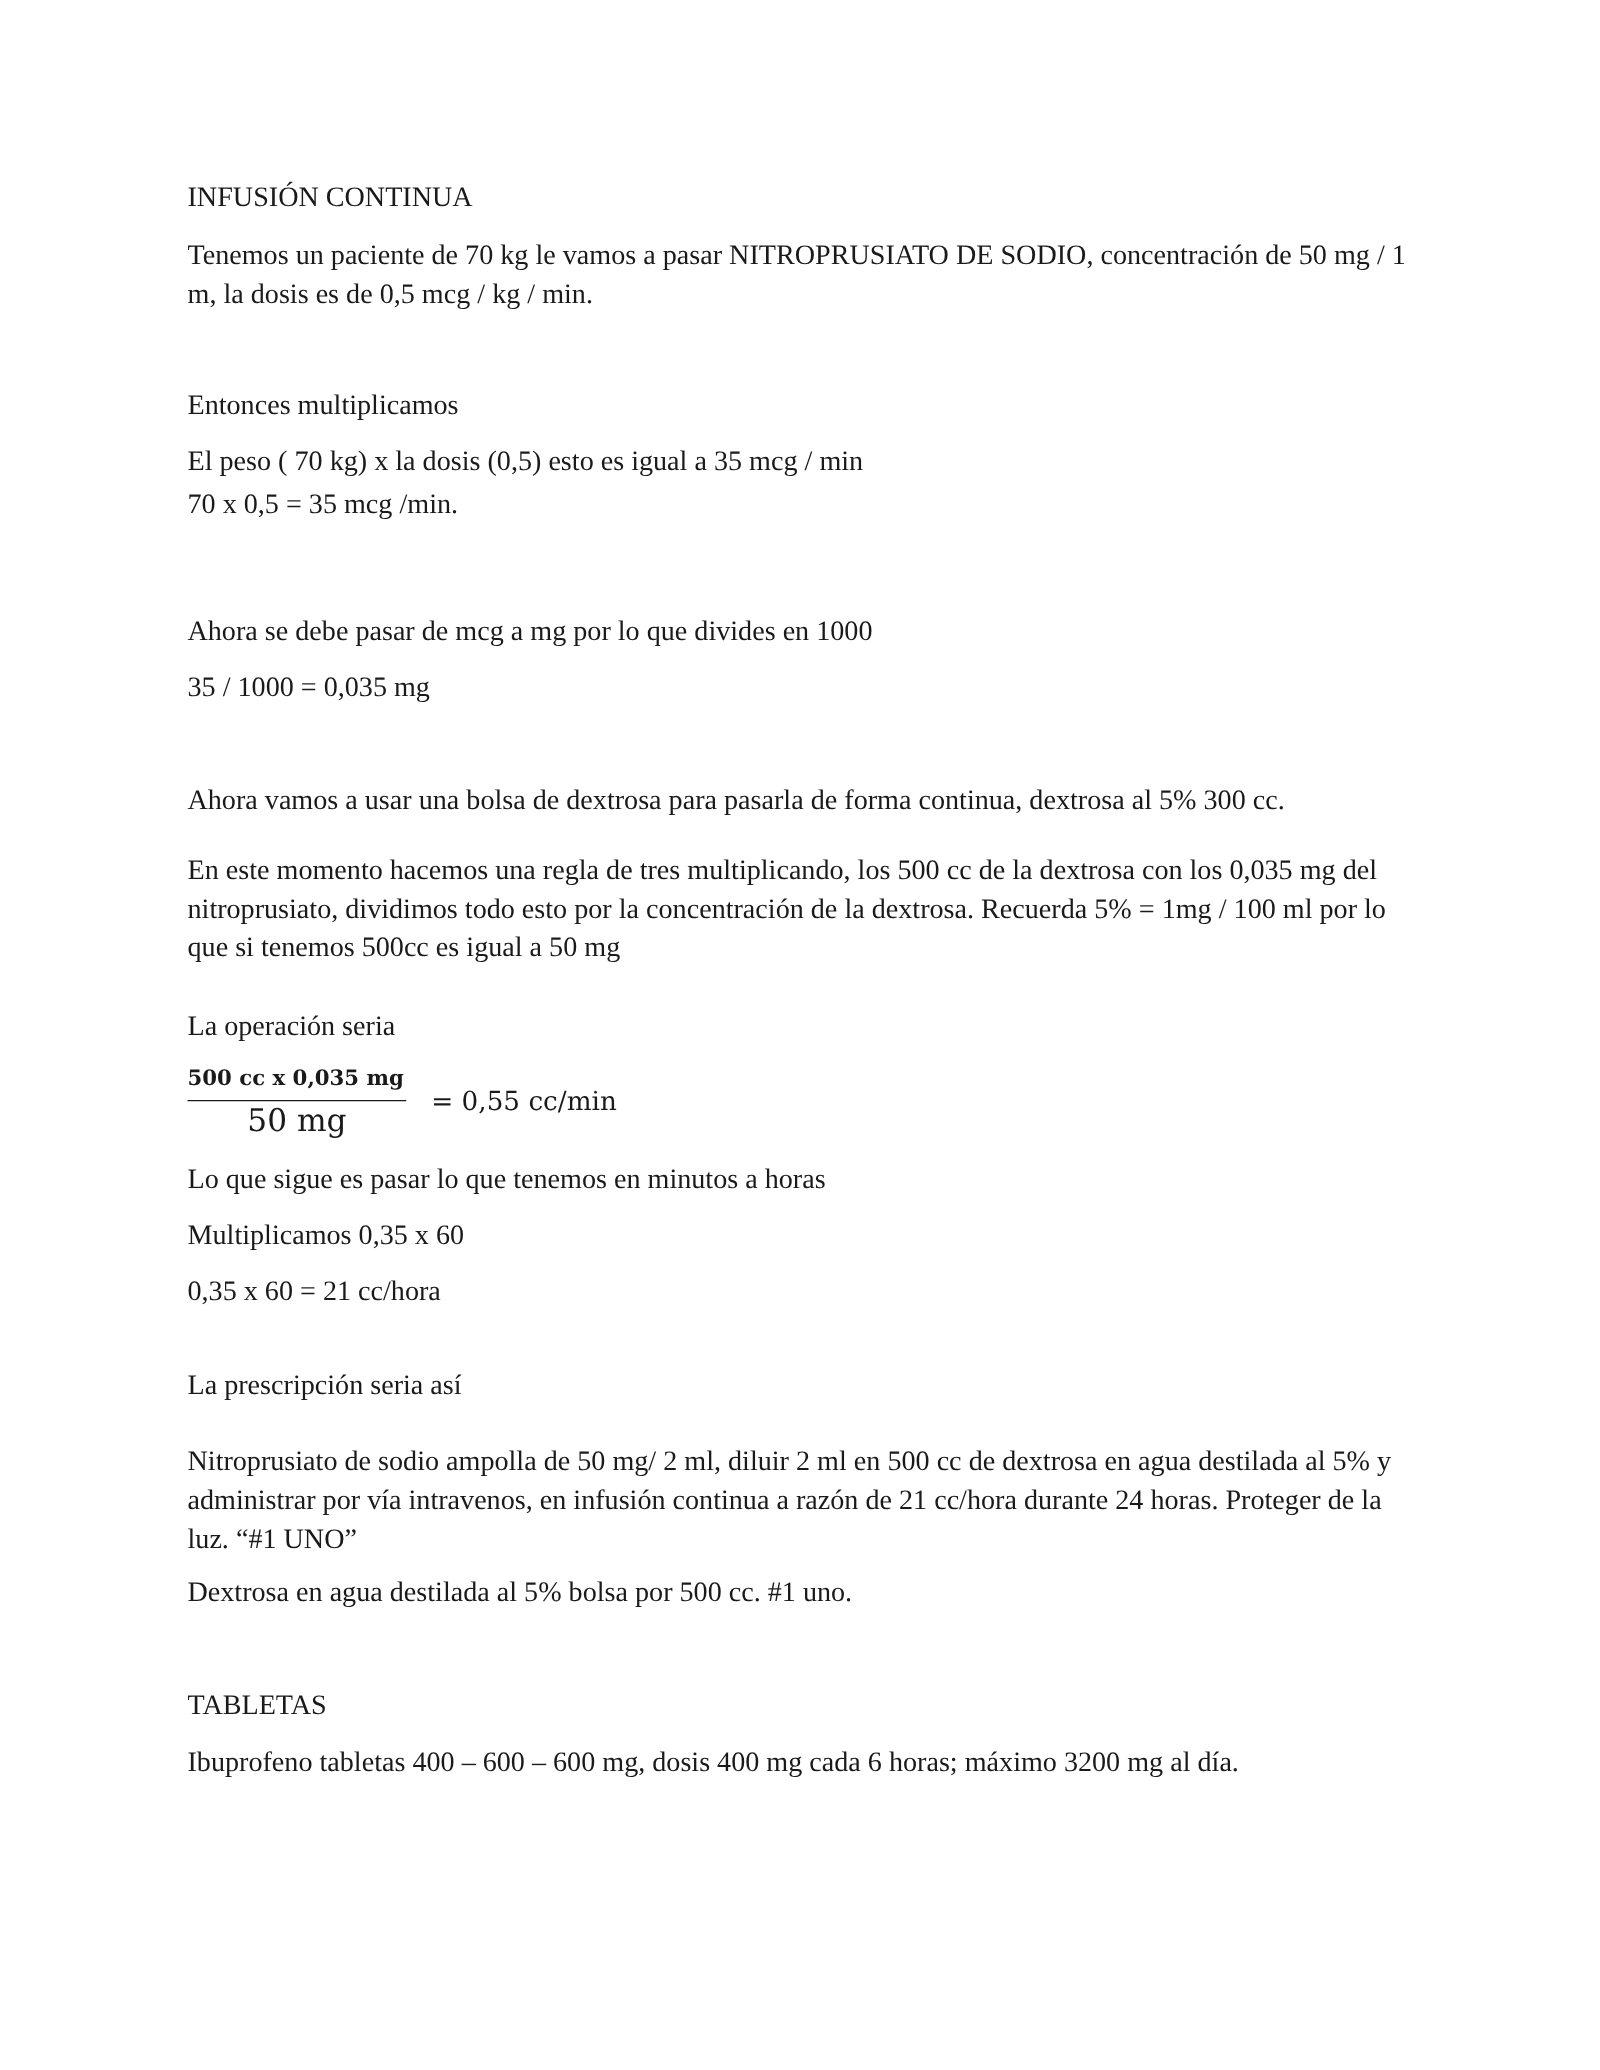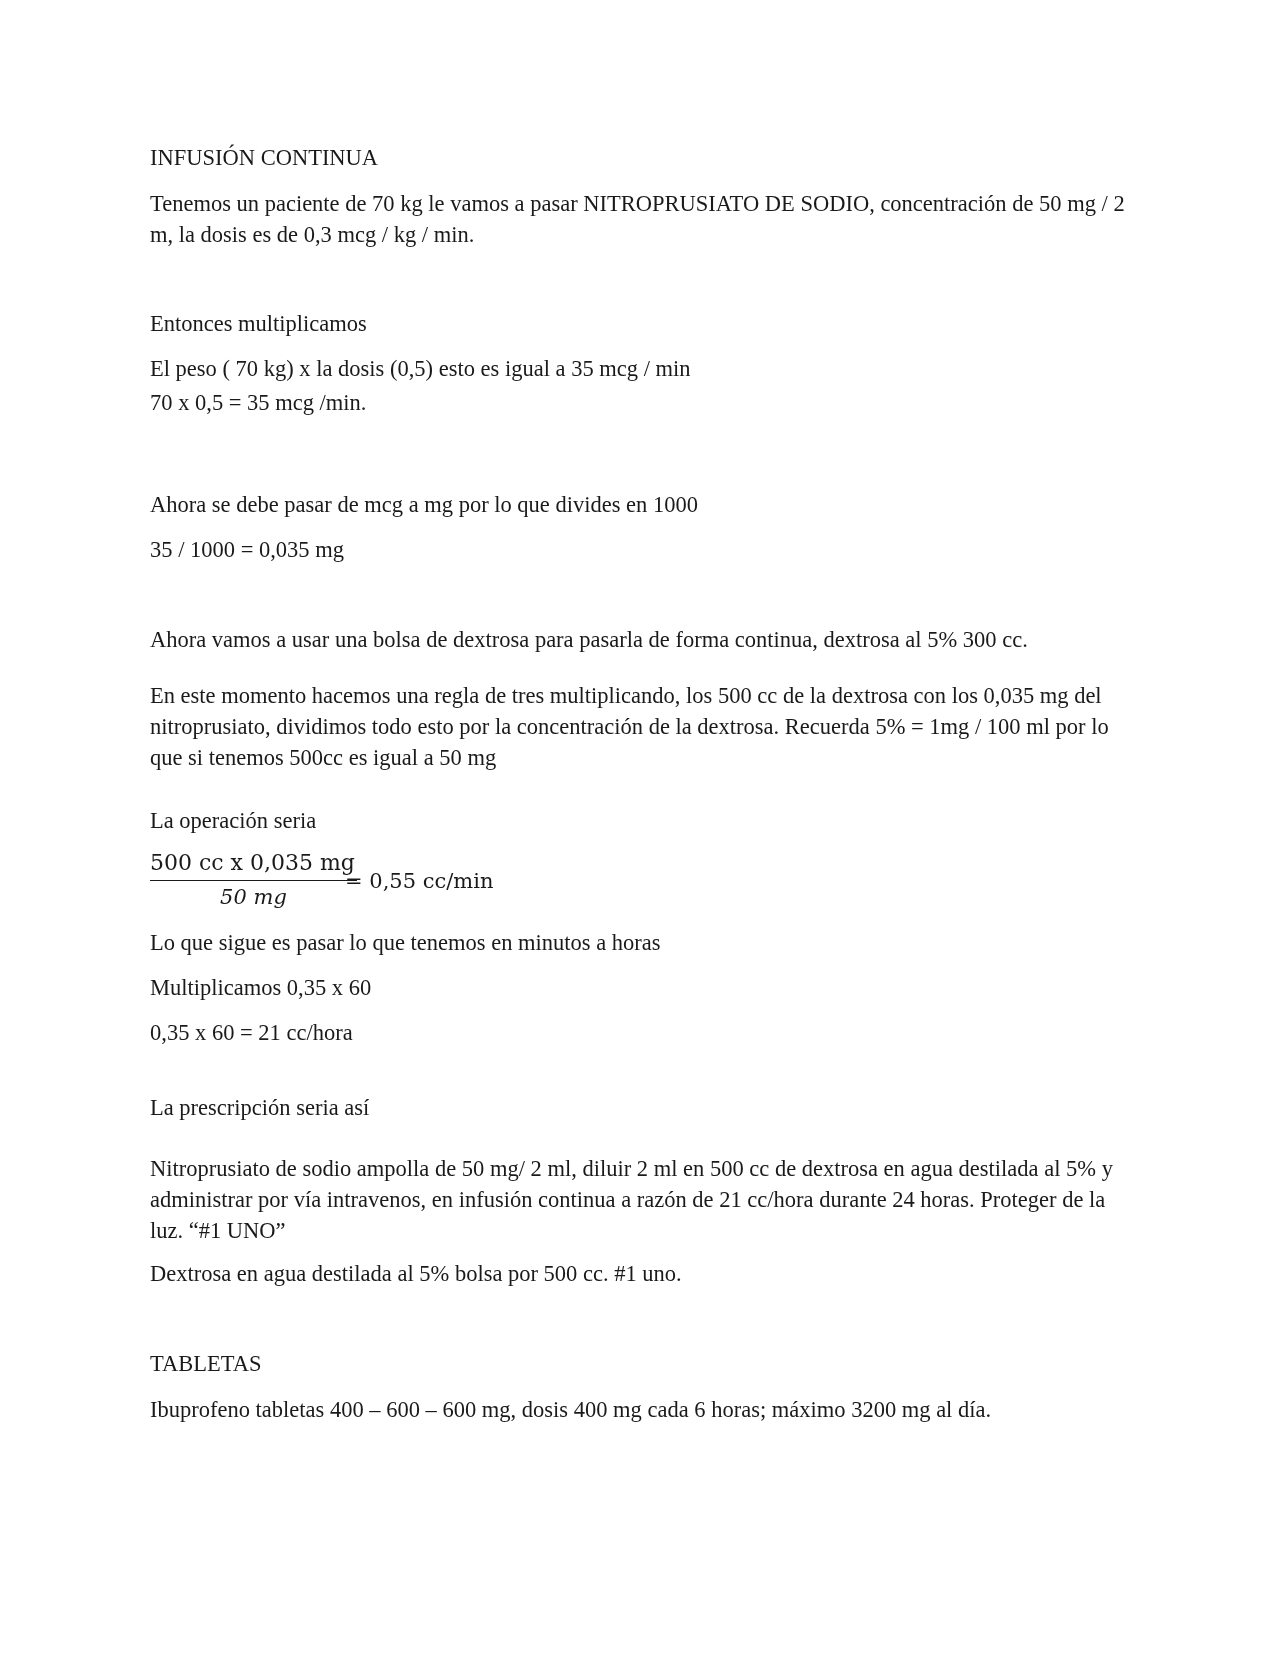--- a/index.html
+++ b/index.html
@@ -5,30 +5,30 @@
   html, body { margin: 0; padding: 0; background: #ffffff; }
   body { width: 1280px; height: 1656px; position: relative; overflow: hidden; }
   .page {
     position: absolute; left: 150px; top: 0; width: 980px;
     font-family: "Liberation Serif", "DejaVu Serif", serif;
     font-size: 22.5px; color: #1a1a1a; line-height: 31px;
   }
   .p { position: absolute; left: 0; width: 980px; margin: 0; white-space: normal; }
   .math { font-family: "DejaVu Serif", "Liberation Serif", serif; }
   .frac { position: absolute; left: 0; display: inline-block; }
-  .frac .num { display: block; padding: 0 2px 2px 0; border-bottom: 1.5px solid #1a1a1a; font-size: 22px; line-height: 30px; }
-  .frac .den { display: block; text-align: center; font-size: 21px; line-height: 32px; font-style: italic; }
+  .frac .num { display: block; padding: 0 2px 2px 0; border-bottom: 1.5px solid #1a1a1a; font-size: 17px; line-height: 30px; font-weight: bold; }
+  .frac .den { display: block; text-align: center; font-size: 25px; line-height: 32px; }
   .frac-eq { position: absolute; font-size: 21px; }
 </style>
 </head>
 <body>
 
 <div class="page">
   <p class="p" style="top:142px">INFUSIÓN CONTINUA</p>
-  <p class="p" style="top:188px">Tenemos un paciente de 70 kg le vamos a pasar NITROPRUSIATO DE SODIO, concentración de 50 mg / 2 m, la dosis es de 0,3 mcg / kg / min.</p>
+  <p class="p" style="top:188px">Tenemos un paciente de 70 kg le vamos a pasar NITROPRUSIATO DE SODIO, concentración de 50 mg / 1 m, la dosis es de 0,5 mcg / kg / min.</p>
   <p class="p" style="top:308px">Entonces multiplicamos</p>
   <p class="p" style="top:353px">El peso ( 70 kg) x la dosis (0,5) esto es igual a 35 mcg / min</p>
   <p class="p" style="top:387px">70 x 0,5 = 35 mcg /min.</p>
   <p class="p" style="top:489px">Ahora se debe pasar de mcg a mg por lo que divides en 1000</p>
   <p class="p" style="top:534px">35 / 1000 = 0,035 mg</p>
   <p class="p" style="top:624px">Ahora vamos a usar una bolsa de dextrosa para pasarla de forma continua, dextrosa al 5% 300 cc.</p>
   <p class="p" style="top:680px">En este momento hacemos una regla de tres multiplicando, los 500 cc de la dextrosa con los 0,035 mg del nitroprusiato, dividimos todo esto por la concentración de la dextrosa. Recuerda 5% = 1mg / 100 ml por lo que si tenemos 500cc es igual a 50 mg</p>
   <p class="p" style="top:805px">La operación seria</p>
 
   <div class="frac math" style="top:848px">

